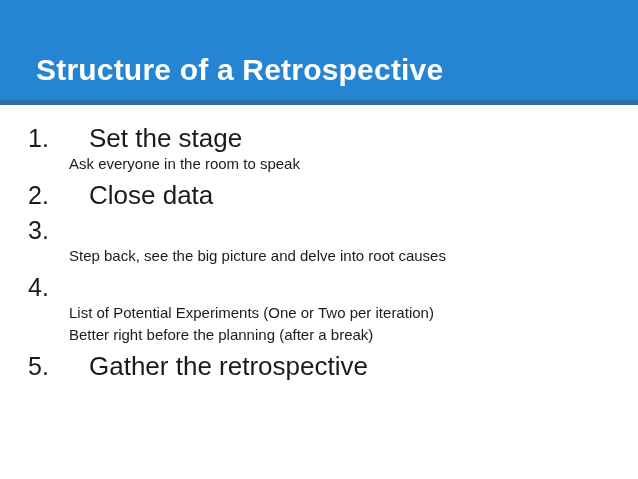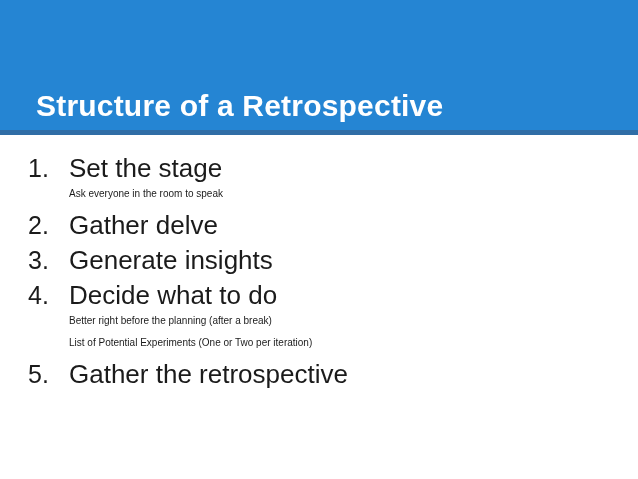--- a/index.html
+++ b/index.html
@@ -11,26 +11,26 @@
     position: relative;
     width: 638px;
     height: 479px;
     background: #ffffff;
     overflow: hidden;
     font-family: "Liberation Sans", "DejaVu Sans", sans-serif;
   }
   .header {
     box-sizing: border-box;
     width: 638px;
-    height: 135px;
+    height: 105px;
     background: #2585d3;
     border-bottom: 5px solid #2f6da6;
     display: flex;
     align-items: flex-end;
-    padding: 0 20px 9px 36px;
+    padding: 0 20px 15px 36px;
   }
   .title {
     color: #ffffff;
     font-size: 30px;
     font-weight: bold;
     line-height: 1;
     letter-spacing: 0.2px;
     white-space: nowrap;
   }
   .body {
@@ -49,26 +49,27 @@
     width: 41px;
     font-size: 25px;
     line-height: 30px;
     color: #1b1b1b;
   }
   .item-heading {
     font-size: 26px;
     line-height: 30px;
     color: #1b1b1b;
     white-space: nowrap;
+    margin-left: 20px;
   }
   .item-details {
     margin-left: 41px;
   }
   .detail-line {
-    font-size: 10px;
+    font-size: 15px;
     line-height: 22px;
     color: #1b1b1b;
     white-space: nowrap;
   }
 </style>
 </head>
 <body>
 
 <div class="slide">
 
@@ -84,39 +85,40 @@
         <span class="item-heading">Set the stage</span>
       </div>
       <div class="item-details">
         <div class="detail-line">Ask everyone in the room to speak</div>
       </div>
     </div>
 
     <div class="item">
       <div class="item-heading-row">
         <span class="item-number">2.</span>
-        <span class="item-heading">Gather delve</span>
+        <span class="item-heading">Close data</span>
       </div>
     </div>
 
     <div class="item">
       <div class="item-heading-row">
         <span class="item-number">3.</span>
-        <span class="item-heading">Generate insights</span>
+      </div>
+      <div class="item-details">
+        <div class="detail-line">Step back, see the big picture and delve into root causes</div>
       </div>
     </div>
 
     <div class="item">
       <div class="item-heading-row">
         <span class="item-number">4.</span>
-        <span class="item-heading">Decide what to do</span>
       </div>
       <div class="item-details">
+        <div class="detail-line">List of Potential Experiments (One or Two per iteration)</div>
         <div class="detail-line">Better right before the planning (after a break)</div>
-        <div class="detail-line">List of Potential Experiments (One or Two per iteration)</div>
       </div>
     </div>
 
     <div class="item">
       <div class="item-heading-row">
         <span class="item-number">5.</span>
         <span class="item-heading">Gather the retrospective</span>
       </div>
     </div>
 

